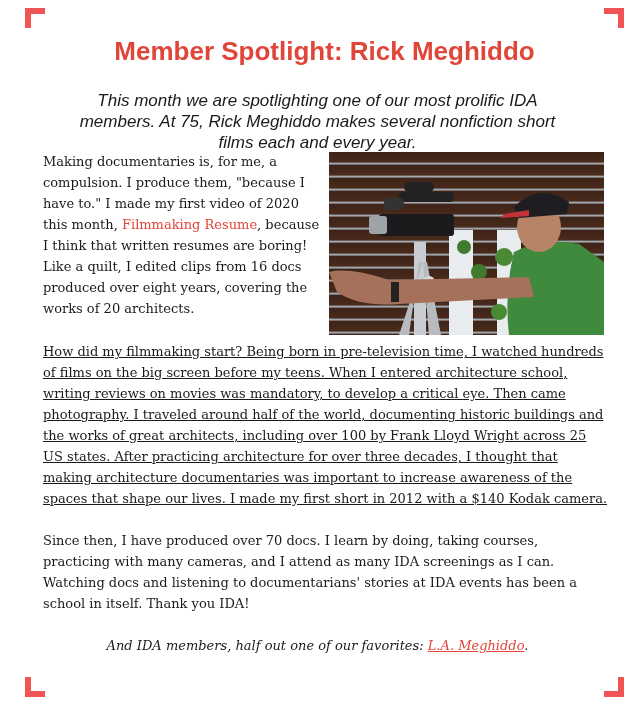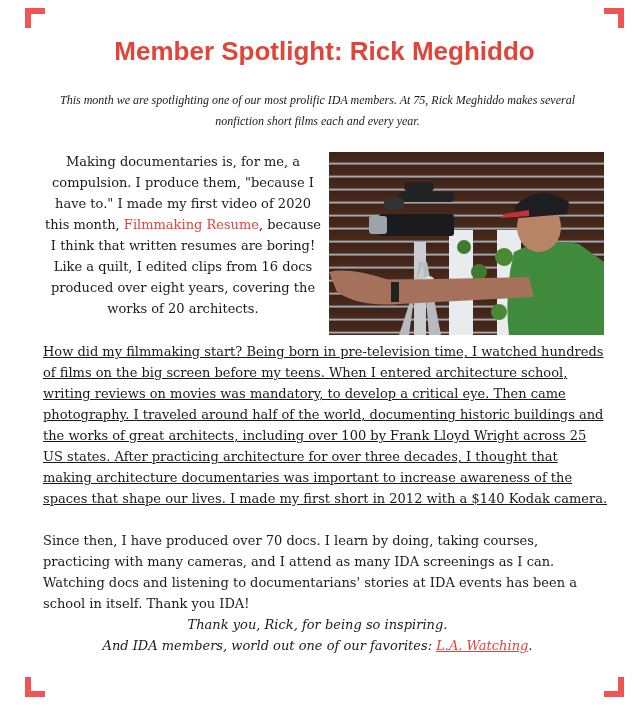--- a/index.html
+++ b/index.html
@@ -10,28 +10,28 @@
   .corner.bl { left: 25px; top: 677px; border-left: 6px solid #f05454; border-bottom: 6px solid #f05454; width: 14px; height: 14px; }
   .corner.br { left: 604px; top: 677px; border-right: 6px solid #f05454; border-bottom: 6px solid #f05454; width: 14px; height: 14px; }
 
   .title {
     position: absolute; left: 7px; top: 36px; width: 635px; text-align: center;
     font-family: "Liberation Sans", sans-serif; font-weight: bold; font-size: 26px;
     color: #e0453a; margin: 0; letter-spacing: 0px;
   }
   .intro {
     position: absolute; left: 60px; top: 90px; width: 515px; text-align: center;
-    font-family: Liberation Serif, serif; font-style: italic; font-size: 12px; line-height: 21px;
+    font-family: Liberation Sans, sans-serif; font-style: italic; font-size: 17px; line-height: 21px;
     color: #1a1a1a; margin: 0;
   }
   .para {
     position: absolute; font-family: "DejaVu Serif", serif; font-size: 13px; line-height: 21px;
     color: #1a1a1a; margin: 0;
   }
-  .p1 { left: 43px; top: 151px; width: 280px; text-align: center; }
+  .p1 { left: 43px; top: 151px; width: 280px; }
   .p2 { left: 43px; top: 341px; width: 565px; text-decoration: underline; }
   .p3 { left: 43px; top: 530px; width: 565px; }
   .link { color: #e0453a; text-decoration: none; }
   .link.u { text-decoration: underline; }
   .closing {
     position: absolute; left: 40px; top: 614px; width: 555px; text-align: center;
     font-family: "DejaVu Serif", serif; font-style: italic; font-size: 13px; line-height: 21px;
     color: #1a1a1a; margin: 0;
   }
   .photo {
@@ -83,13 +83,13 @@
 
     <path d="M0 120 Q20 115 60 128 L200 125 L205 145 L70 152 Q30 155 8 140 Z" fill="#a5715a"></path>
     <rect x="62" y="130" width="8" height="20" fill="#222"></rect>
   </svg>
 </div>
 
 <p class="para p2">How did my filmmaking start? Being born in pre-television time, I watched hundreds of films on the big screen before my teens. When I entered architecture school, writing reviews on movies was mandatory, to develop a critical eye. Then came photography. I traveled around half of the world, documenting historic buildings and the works of great architects, including over 100 by Frank Lloyd Wright across 25 US states. After practicing architecture for over three decades, I thought that making architecture documentaries was important to increase awareness of the spaces that shape our lives. I made my first short in 2012 with a $140 Kodak camera.</p>
 
 <p class="para p3">Since then, I have produced over 70 docs. I learn by doing, taking courses, practicing with many cameras, and I attend as many IDA screenings as I can. Watching docs and listening to documentarians' stories at IDA events has been a school in itself. Thank you IDA!</p>
 
-<p class="closing"><span>Thank you, Rick, for being so inspiring.</span><br><span>And IDA members, world out one of our favorites: </span><a class="link u">L.A. Watching</a><span>.</span></p>
+<p class="closing"><br><span>And IDA members, half out one of our favorites: </span><a class="link u">L.A. Meghiddo</a><span>.</span></p>
 
 </body></html>

